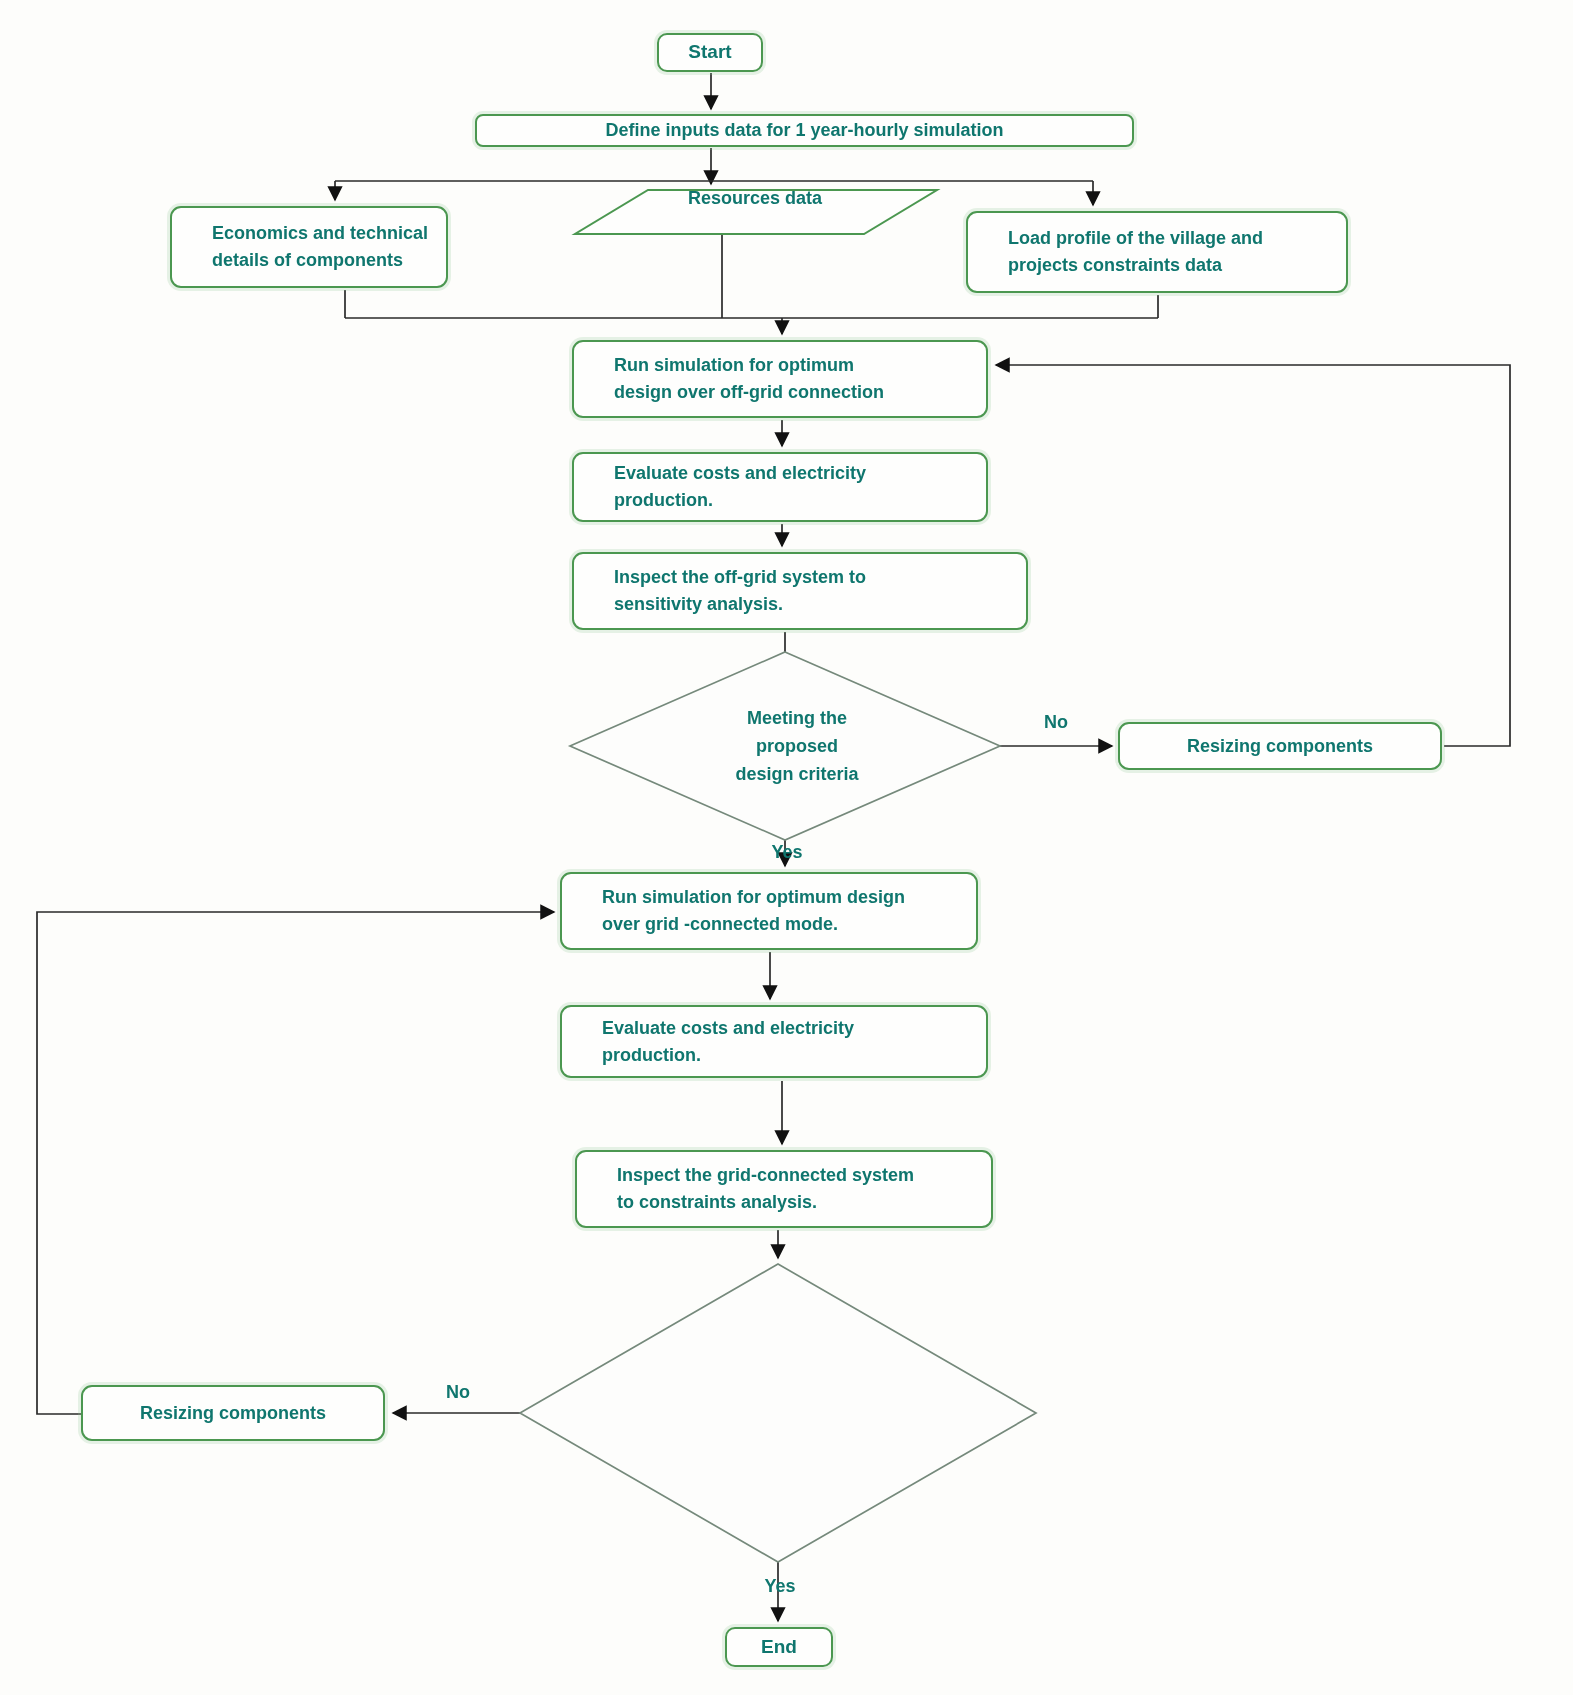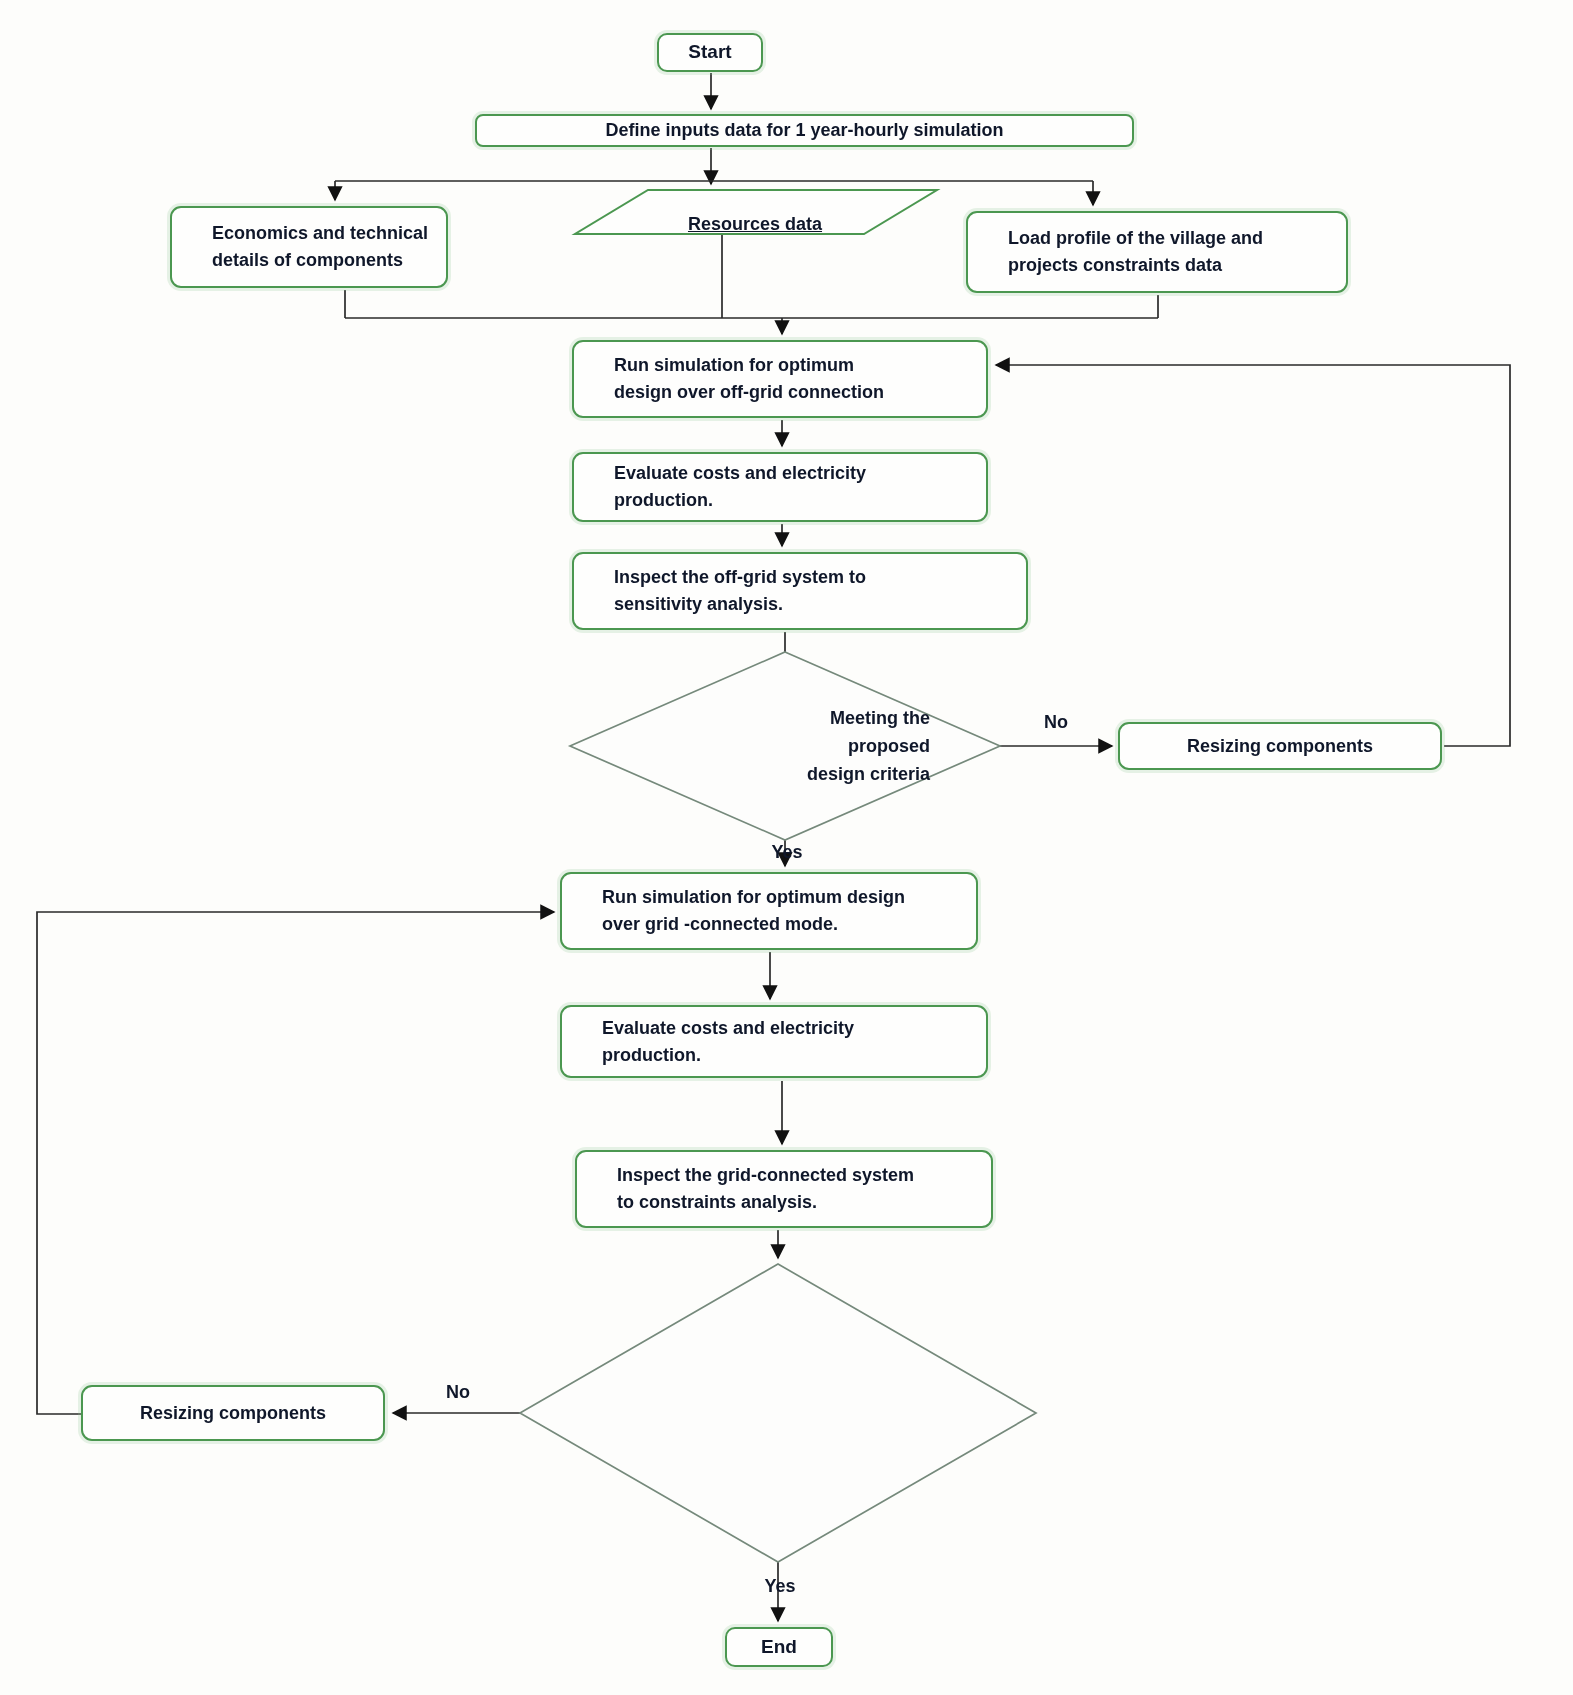--- a/index.html
+++ b/index.html
@@ -1,21 +1,21 @@
 <!DOCTYPE html>
 <html><head>
 <meta charset="utf-8">
 <style>
   html,body{margin:0;padding:0;background:#ffffff;}
   #canvas{
     position:relative;
     width:1573px;height:1695px;
     background:#fdfdfb;
     font-family:"Liberation Sans", sans-serif;
-    color:#0f172a;
+    color:#0f766e;
     overflow:hidden;
   }
   #wires{position:absolute;left:0;top:0;width:100%;height:100%;}
   .node{
     position:absolute;
     box-sizing:border-box;
     background:#fefefd;
     border:2px solid #4b9750;
     border-radius:11px;
     box-shadow:0 0 0 3px rgba(144,201,148,.22);
@@ -105,21 +105,21 @@
 
   <div class="node center" style="left:475px;top:114px;width:659px;height:33px;border-radius:8px;">
     <span>Define inputs data for 1 year-hourly simulation</span>
   </div>
 
   <div class="node pad" style="left:170px;top:206px;width:278px;height:82px;">
     <span>Economics and technical
 details of components</span>
   </div>
 
-  <div class="shape-label" style="left:600px;top:210px;width:310px;text-align:center;text-decoration:underline;">Resources data</div>
+  <div class="shape-label" style="left:600px;top:184px;width:310px;text-align:center;">Resources data</div>
 
   <div class="node pad" style="left:572px;top:340px;width:416px;height:78px;">
     <span>Run simulation for optimum
 design over off-grid connection</span>
   </div>
 
   <div class="node pad" style="left:966px;top:211px;width:382px;height:82px;">
     <span>Load profile of the village and
 projects constraints data</span>
   </div>
@@ -127,21 +127,21 @@
   <div class="node pad" style="left:572px;top:452px;width:416px;height:70px;">
     <span>Evaluate costs and electricity
 production.</span>
   </div>
 
   <div class="node pad" style="left:572px;top:552px;width:456px;height:78px;">
     <span>Inspect the off-grid system to
 sensitivity analysis.</span>
   </div>
 
-  <div class="shape-label" style="left:720px;top:704px;width:210px;text-align:right;">Meeting the
+  <div class="shape-label" style="left:692px;top:704px;width:210px;text-align:center;">Meeting the
 proposed
 design criteria</div>
 
   <div class="node center" style="left:1118px;top:722px;width:324px;height:48px;">
     <span>Resizing components</span>
   </div>
 
   <div class="node pad" style="left:560px;top:872px;width:418px;height:78px;">
     <span>Run simulation for optimum design
 over grid -connected mode.</span>

